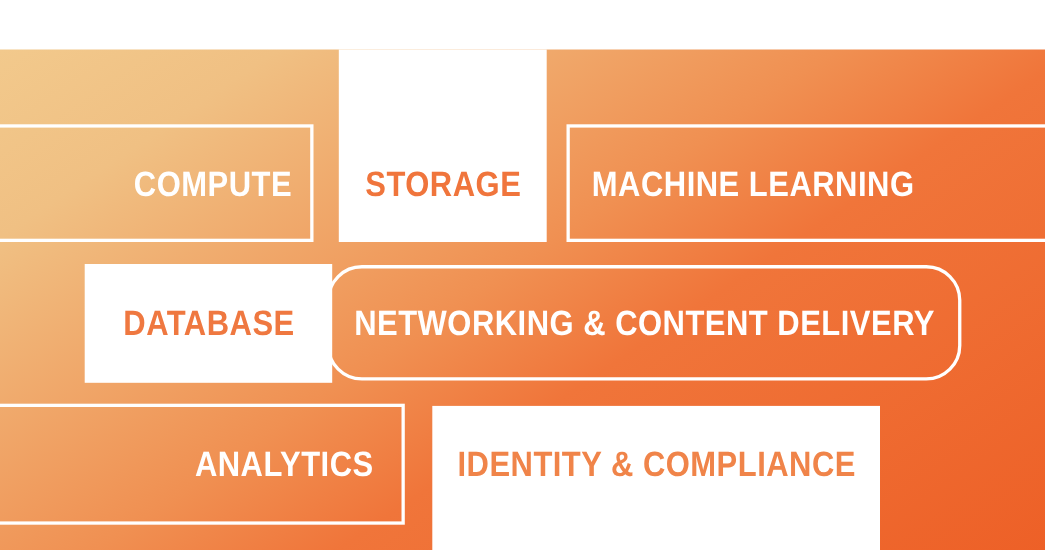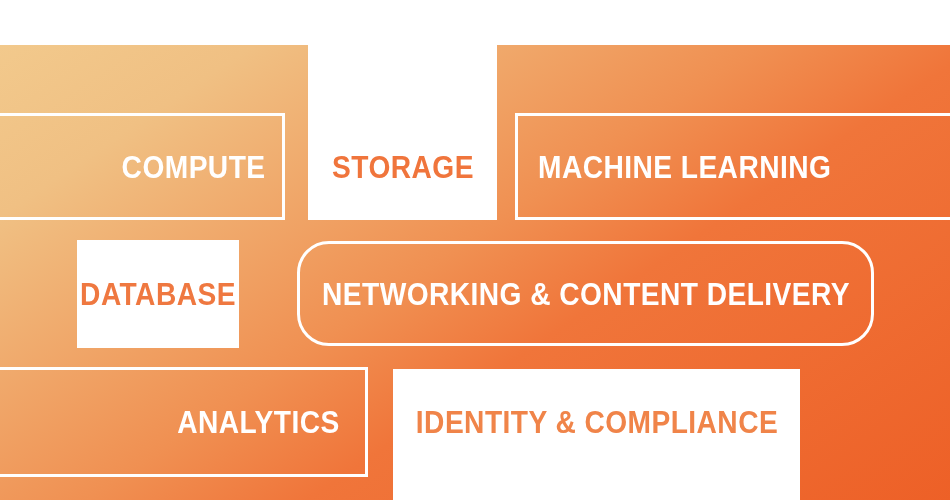--- a/index.html
+++ b/index.html
@@ -49,21 +49,21 @@
   }
 
   .tile-machine-learning { left: 515px; top: 68px; width: 452px; height: 107px; }
   .tile-machine-learning .label {
     left: 20px; top: 50%;
     transform: translateY(-50%) scaleX(0.88);
     transform-origin: left center;
   }
 
   
-  .tile-database { left: 77px; top: 195px; width: 162px; height: 108px; }
+  .tile-database { left: 77px; top: 195px; width: 225px; height: 108px; }
   .tile-database .label {
     left: 50%; top: 50%;
     transform: translate(-50%, -50%) scaleX(0.88);
     color: #ef7840;
   }
 
   .tile-networking { left: 297px; top: 196px; width: 577px; height: 105px; border-radius: 32px; }
   .tile-networking .label {
     left: 50%; top: 50%;
     transform: translate(-50%, -50%) scaleX(0.88);

